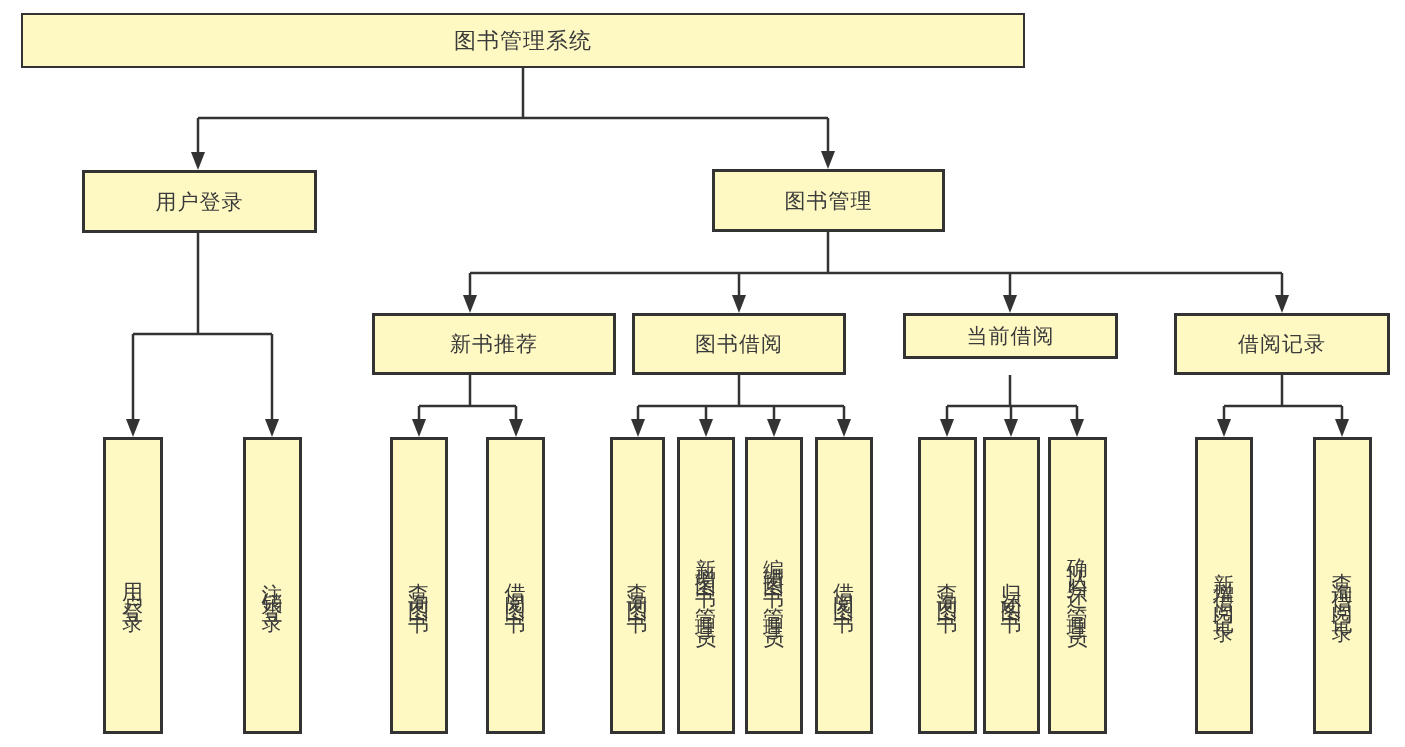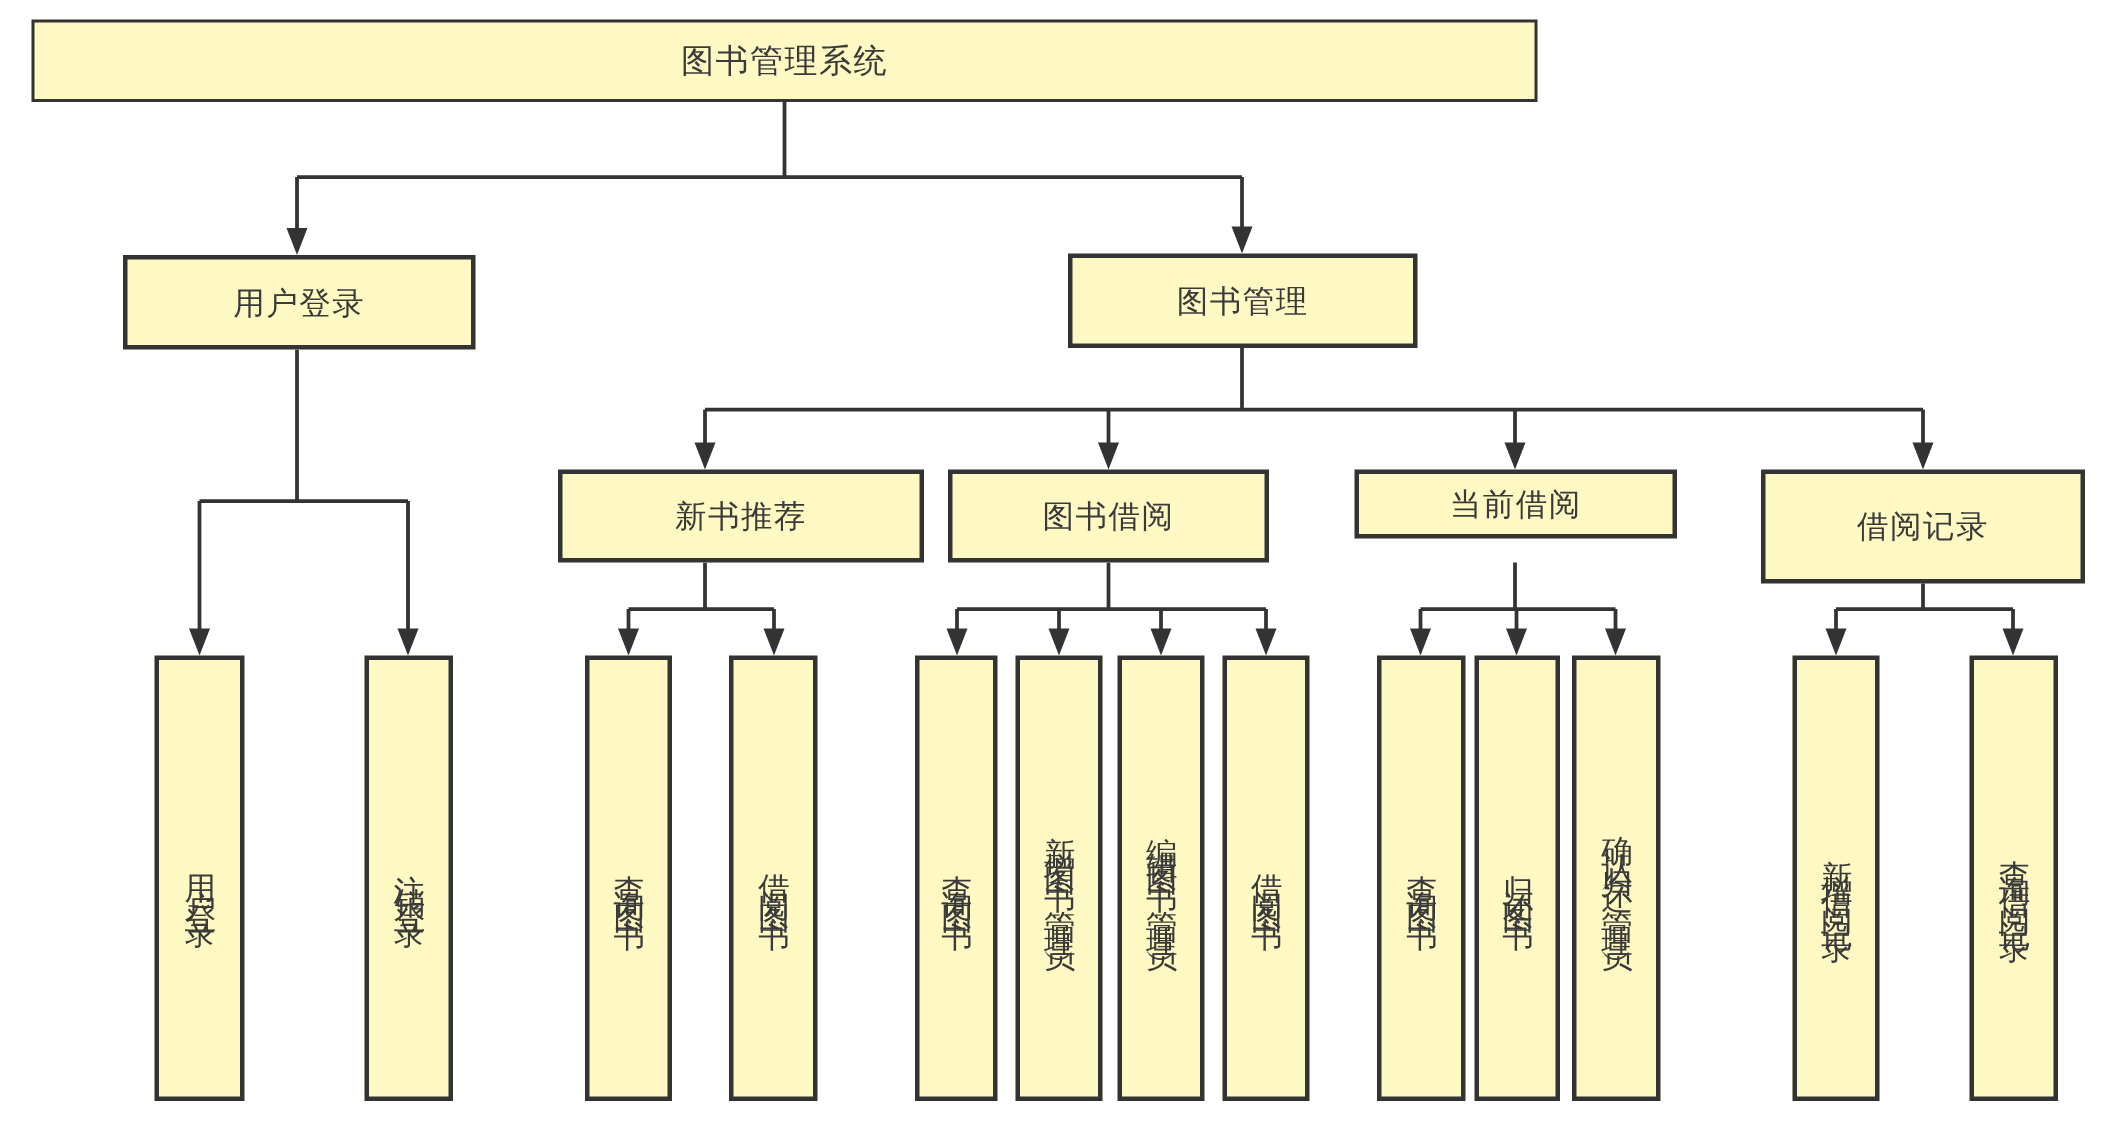--- a/index.html
+++ b/index.html
@@ -100,21 +100,21 @@
 
   <div class="box hbox" style="left:360px; top:313px; width:244px; height:62px;margin-left:12px;">
     <span class="lbl">新书推荐</span>
   </div>
   <div class="box hbox" style="left:632px; top:313px; width:214px; height:62px;">
     <span class="lbl">图书借阅</span>
   </div>
   <div class="box hbox" style="left:903px; top:313px; width:215px; height:46px;">
     <span class="lbl">当前借阅</span>
   </div>
-  <div class="box hbox" style="left:1174px; top:313px; width:216px; height:76px;">
+  <div class="box hbox" style="left:1174px; top:313px; width:216px; height:62px;">
     <span class="lbl">借阅记录</span>
   </div>
 
   <div class="box leaf" style="left:103px; top:437px; width:60px; height:297px;">
     <span class="lbl">用户登录</span>
   </div>
   <div class="box leaf" style="left:243px; top:437px; width:59px; height:297px;">
     <span class="lbl">注销登录</span>
   </div>
 

